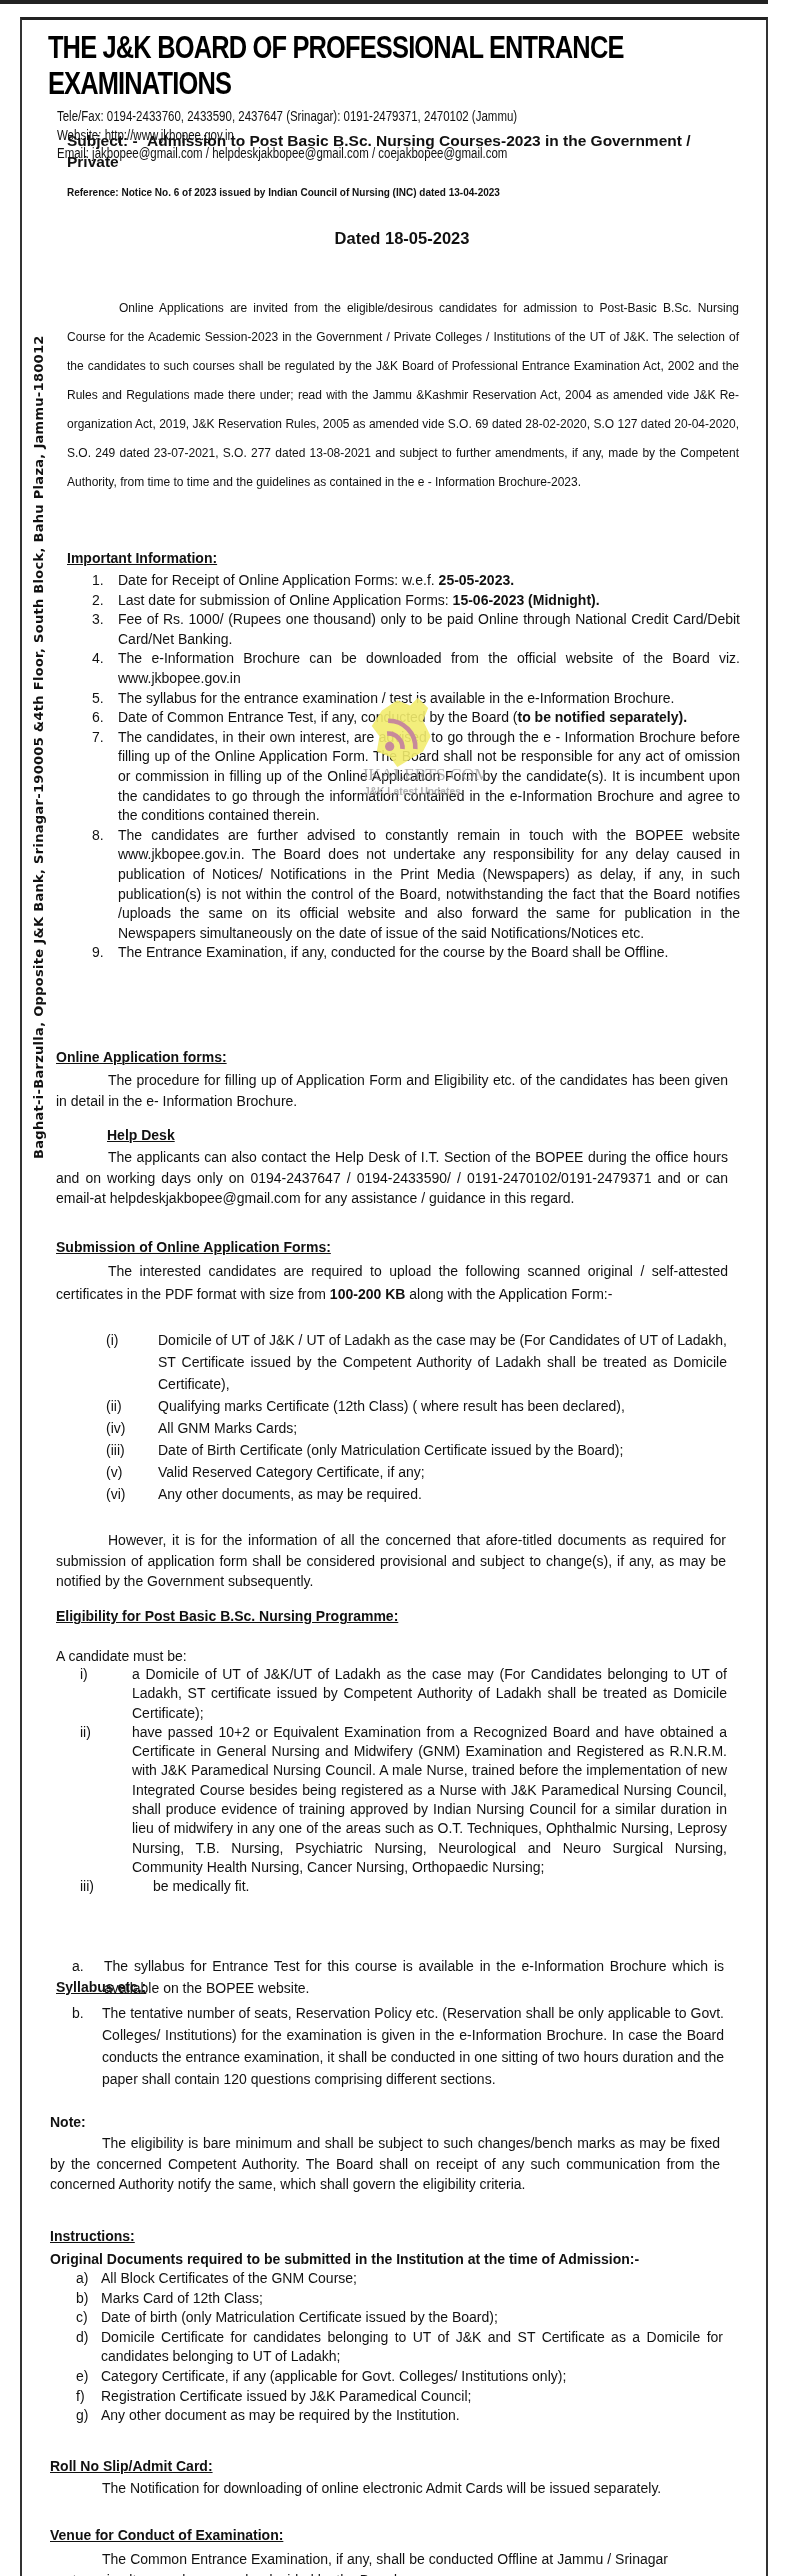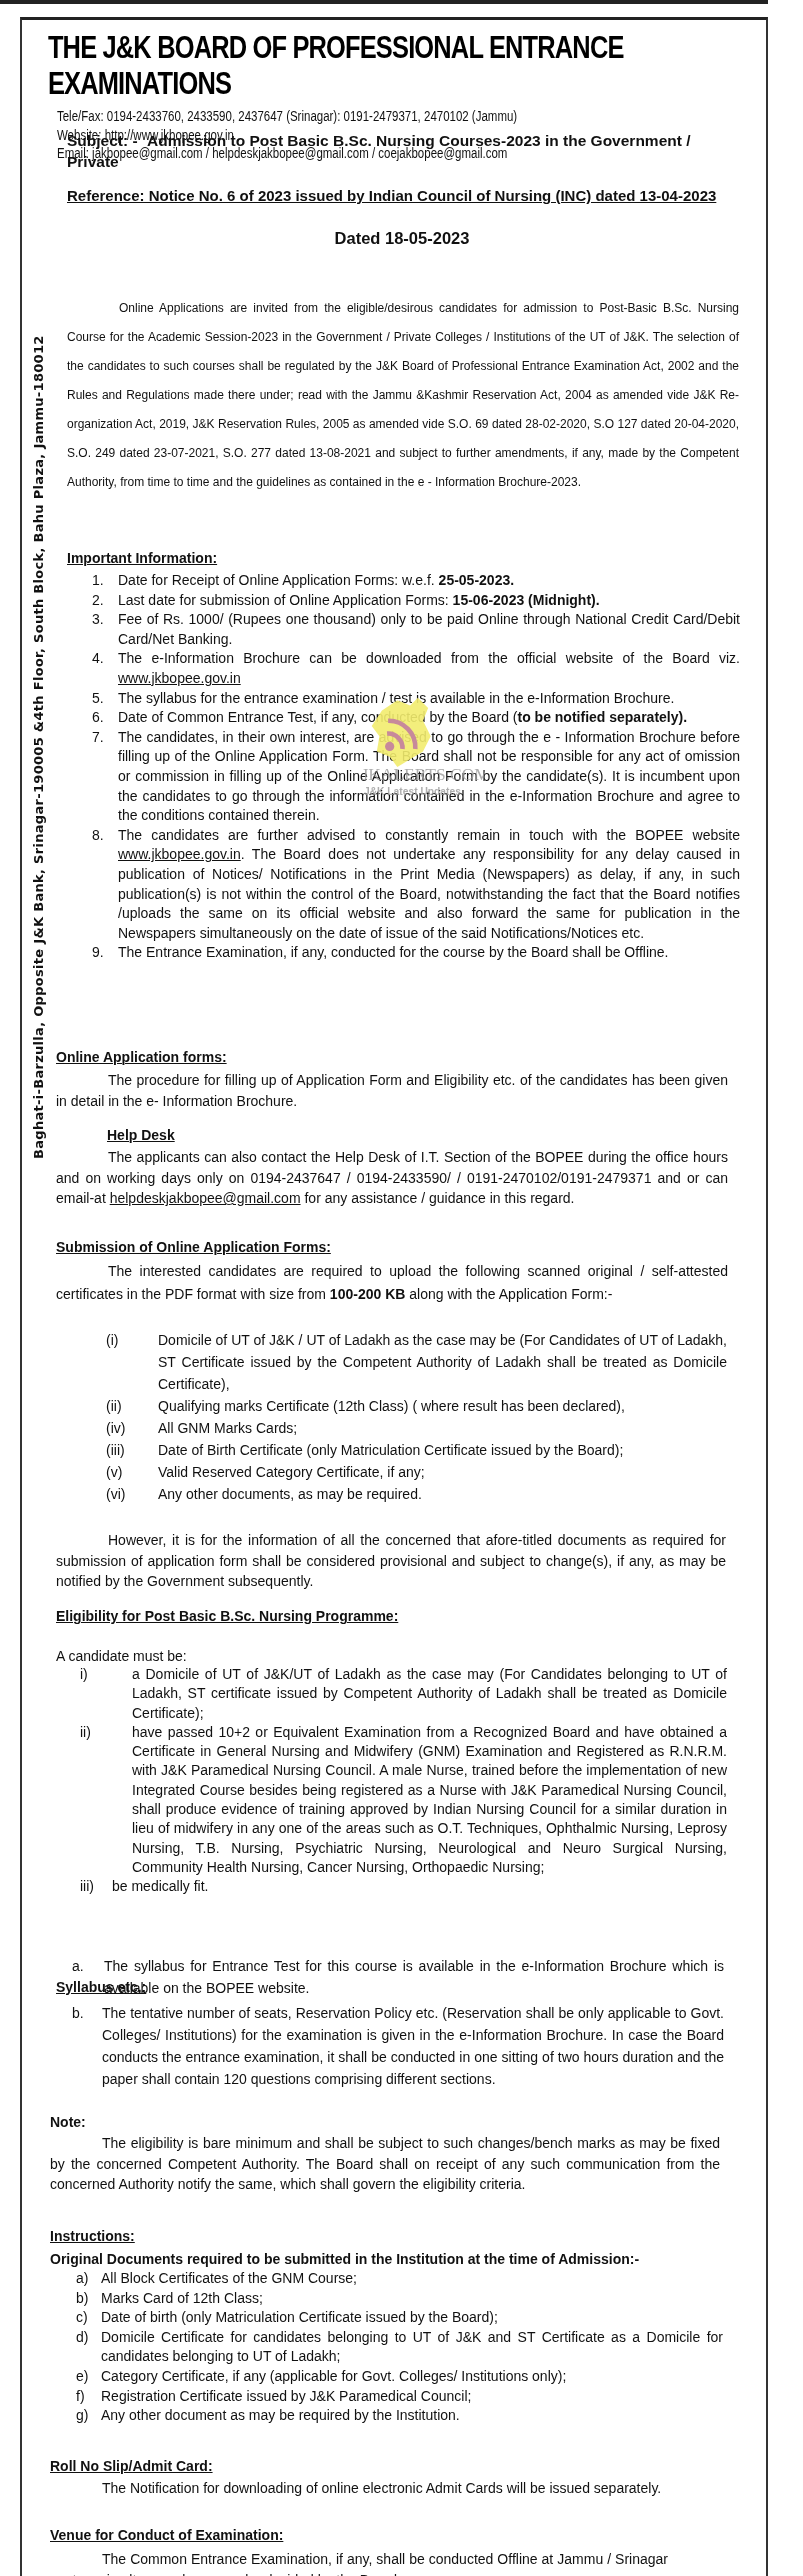--- a/index.html
+++ b/index.html
@@ -37,40 +37,40 @@
     margin-left: -31px;
   }
   .subject {
     position: absolute; left: 67px; top: 131px; width: 675px;
     font-size: 15.5px; font-weight: bold; line-height: 20.6px;
   }
   .subject .label { display: inline-block; width: 80px; }
   .subject .text { display: inline; }
   .subject .cont { padding-left: 80px; }
   .reference {
-    position: absolute; left: 67px; top: 187px; font-size: 15px; font-weight: bold; text-decoration: underline;
+    position: absolute; left: 67px; top: 187px; font-size: 10px; font-weight: bold;
   }
   .notif {
     position: absolute; left: 0; top: 227px; width: 804px; text-align: center;
     font-size: 16.5px; font-weight: bold; line-height: 23px;
   }
   .para {
     position: absolute; font-size: 12px; line-height: 29px; text-align: justify;
     text-indent: 52px;
   }
   .sec-head {
     position: absolute; font-size: 14px; font-weight: bold; text-decoration: underline;
     text-decoration-thickness: 1px;
   }
   .list { position: absolute; font-size: 14px; }
   .list .item { display: flex; text-align: justify; }
   .list .num { flex: 0 0 auto; }
   .list .txt { flex: 1 1 auto; }
   .b { font-weight: bold; }
-  .u { text-decoration: underline; }
+  .u { }
   .plain { position: absolute; font-size: 14px; line-height: 20.6px; text-align: justify; }
   .watermark {
     position: absolute; left: 361px; top: 690px; width: 124px; height: 118px;
     pointer-events: none;
   }
 </style>
 </head>
 <body>
 
 <div class="top-rule"></div>
@@ -193,21 +193,21 @@
 <div class="list" style="left:80px; top:1665px; width:647px; line-height:19.3px;">
   <div class="item">
       <span class="num" style="width:52px">i)</span>
       <span class="txt">a Domicile of UT of J&amp;K/UT of Ladakh as the case may (For Candidates belonging to UT of Ladakh, ST certificate issued by Competent Authority of Ladakh shall be treated as Domicile Certificate);</span>
     </div>
   <div class="item">
       <span class="num" style="width:52px">ii)</span>
       <span class="txt">have passed 10+2 or Equivalent Examination from a Recognized Board and have obtained a Certificate in General Nursing and Midwifery (GNM) Examination and Registered as R.N.R.M. with J&amp;K Paramedical Nursing Council. A male Nurse, trained before the implementation of new Integrated Course besides being registered as a Nurse with J&amp;K Paramedical Nursing Council, shall produce evidence of training approved by Indian Nursing Council for a similar duration in lieu of midwifery in any one of the areas such as O.T. Techniques, Ophthalmic Nursing, Leprosy Nursing, T.B. Nursing, Psychiatric Nursing, Neurological and Neuro Surgical Nursing, Community Health Nursing, Cancer Nursing, Orthopaedic Nursing;</span>
     </div>
   <div class="item">
-      <span class="num" style="width:32px">iii)</span>
+      <span class="num" style="width:73px">iii)</span>
       <span class="txt">be medically fit.</span>
     </div>
 </div>
 
 <div class="sec-head" style="left:56px; top:1935px;margin-top:44px;">Syllabus etc.:</div>
 <div class="list" style="left:72px; top:1955px; width:652px; line-height:22px;">
   <div class="item" style="margin-bottom:3.1px">
       <span class="num" style="width:32px">a.</span>
       <span class="txt">The syllabus for Entrance Test for this course is available in the e-Information Brochure which is available on the BOPEE website.</span>
     </div>

